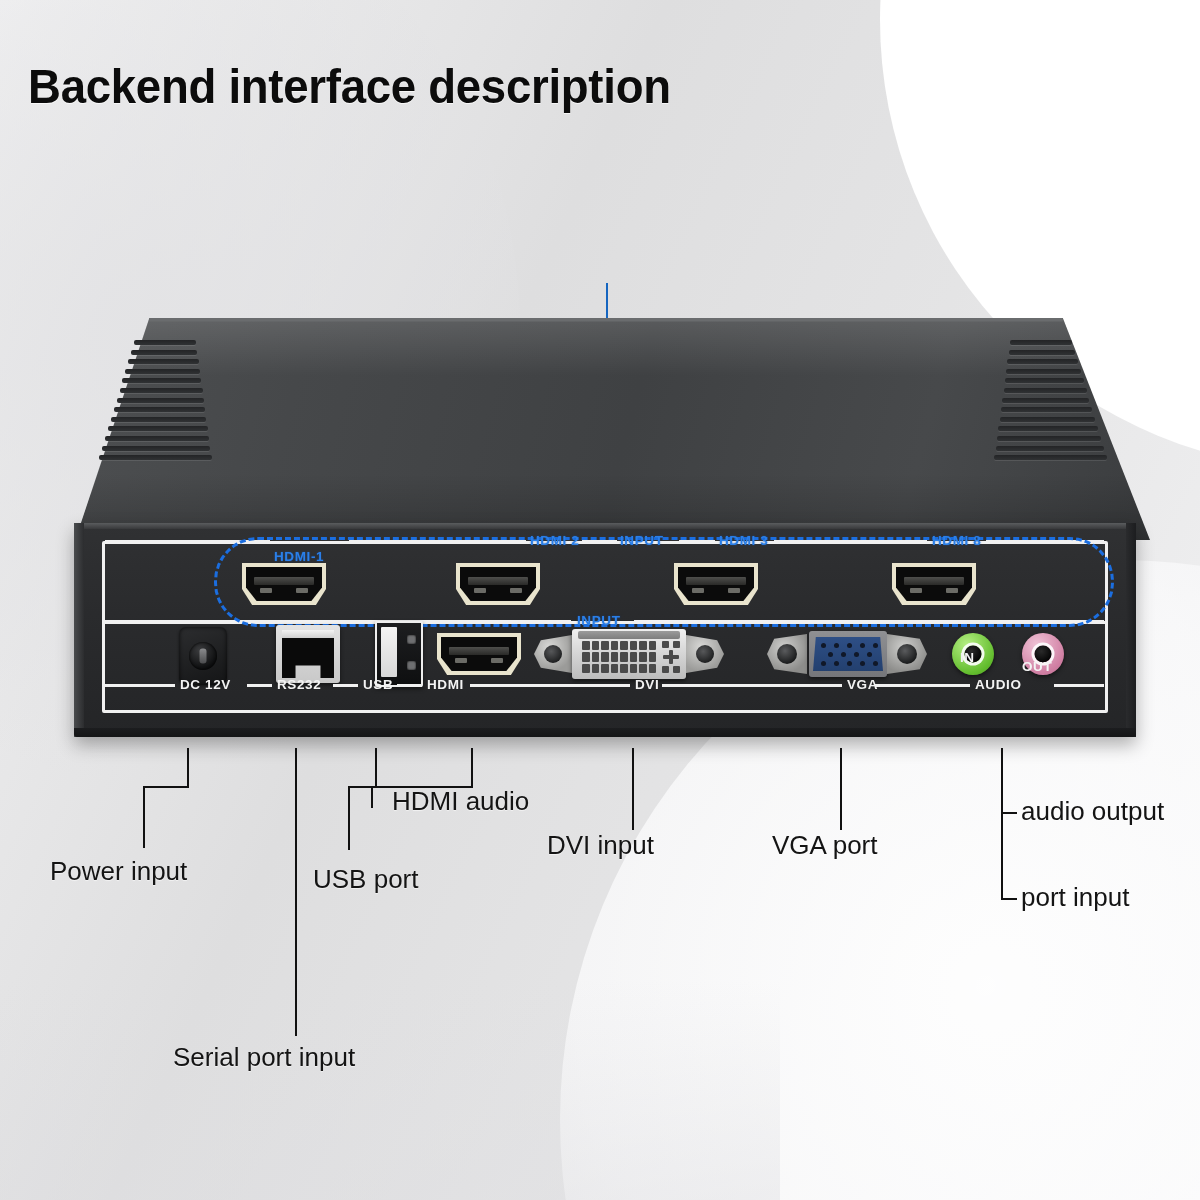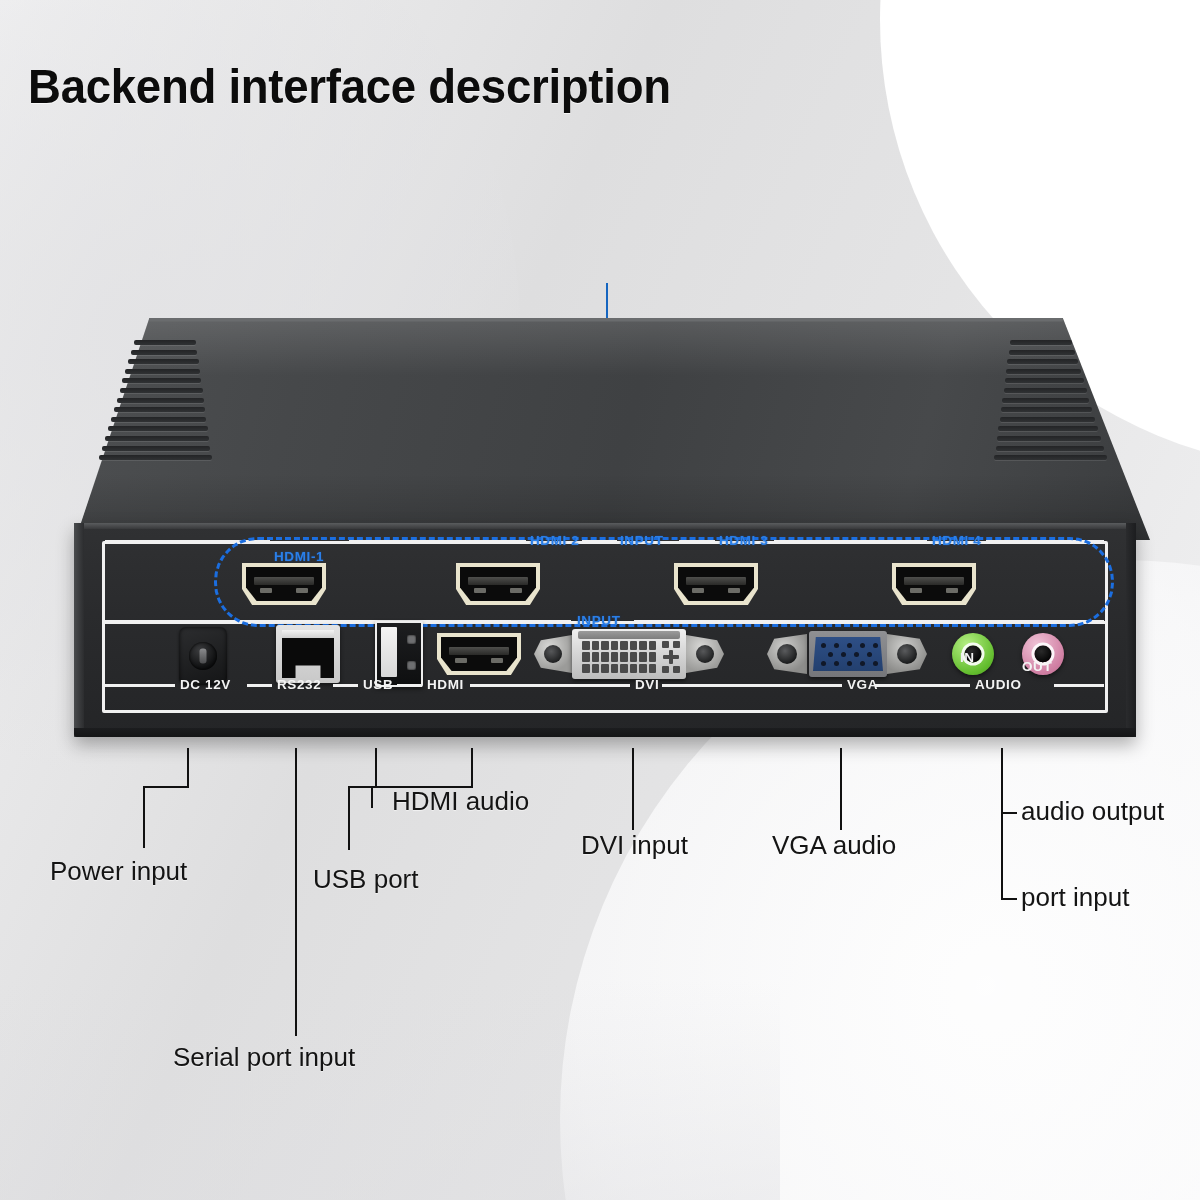--- a/index.html
+++ b/index.html
@@ -375,21 +375,21 @@
 
         <div class="track" style="left:31px;top:97px;width:466px;"></div>
         <div class="track" style="left:560px;top:97px;width:470px;"></div>
 
         <div class="blue-box"></div>
 
         <div class="blue-text" style="left:200px;top:26px;">HDMI-1</div>
         <div class="blue-text" style="left:456px;top:10px;">HDMI 2</div>
         <div class="blue-text" style="left:546px;top:10px;">INPUT</div>
         <div class="blue-text" style="left:645px;top:10px;">HDMI 3</div>
-        <div class="blue-text" style="left:858px;top:10px;">HDMI 4</div>
+        <div class="blue-text" style="left:858px;top:10px;">HDMI 8</div>
         <div class="blue-text" style="left:503px;top:90px;">INPUT</div>
 
         <div class="hdmi" style="left:168px;top:40px;">
           <div class="inner"></div>
           <div class="tongue"></div>
           <div class="nub" style="left:18px;"></div>
           <div class="nub" style="left:54px;"></div>
         </div>
         <div class="hdmi" style="left:382px;top:40px;">
           <div class="inner"></div>
@@ -549,24 +549,24 @@
   <div class="ln lnh" style="left:348px;top:786px;width:29px;"></div>
   <div class="ln lnv" style="left:348px;top:786px;height:64px;"></div>
   <div class="callout-text" style="left:313px;top:864px;">USB port</div>
 
   <div class="ln lnv" style="left:471px;top:748px;height:38px;"></div>
   <div class="ln lnh" style="left:371px;top:786px;width:102px;"></div>
   <div class="ln lnv" style="left:371px;top:786px;height:22px;"></div>
   <div class="callout-text" style="left:392px;top:786px;">HDMI audio</div>
 
   <div class="ln lnv" style="left:632px;top:748px;height:82px;"></div>
-  <div class="callout-text" style="left:581px;top:830px;">DVI input</div>
+  <div class="callout-text" style="left:547px;top:830px;">DVI input</div>
 
   <div class="ln lnv" style="left:840px;top:748px;height:82px;"></div>
-  <div class="callout-text" style="left:772px;top:830px;">VGA audio</div>
+  <div class="callout-text" style="left:772px;top:830px;">VGA port</div>
 
   <div class="ln lnv" style="left:1001px;top:748px;height:152px;"></div>
   <div class="ln lnh" style="left:1001px;top:812px;width:16px;"></div>
   <div class="ln lnh" style="left:1001px;top:898px;width:16px;"></div>
   <div class="callout-text" style="left:1021px;top:796px;">audio output</div>
   <div class="callout-text" style="left:1021px;top:882px;">port input</div>
 
 </div>
 
 </body></html>

